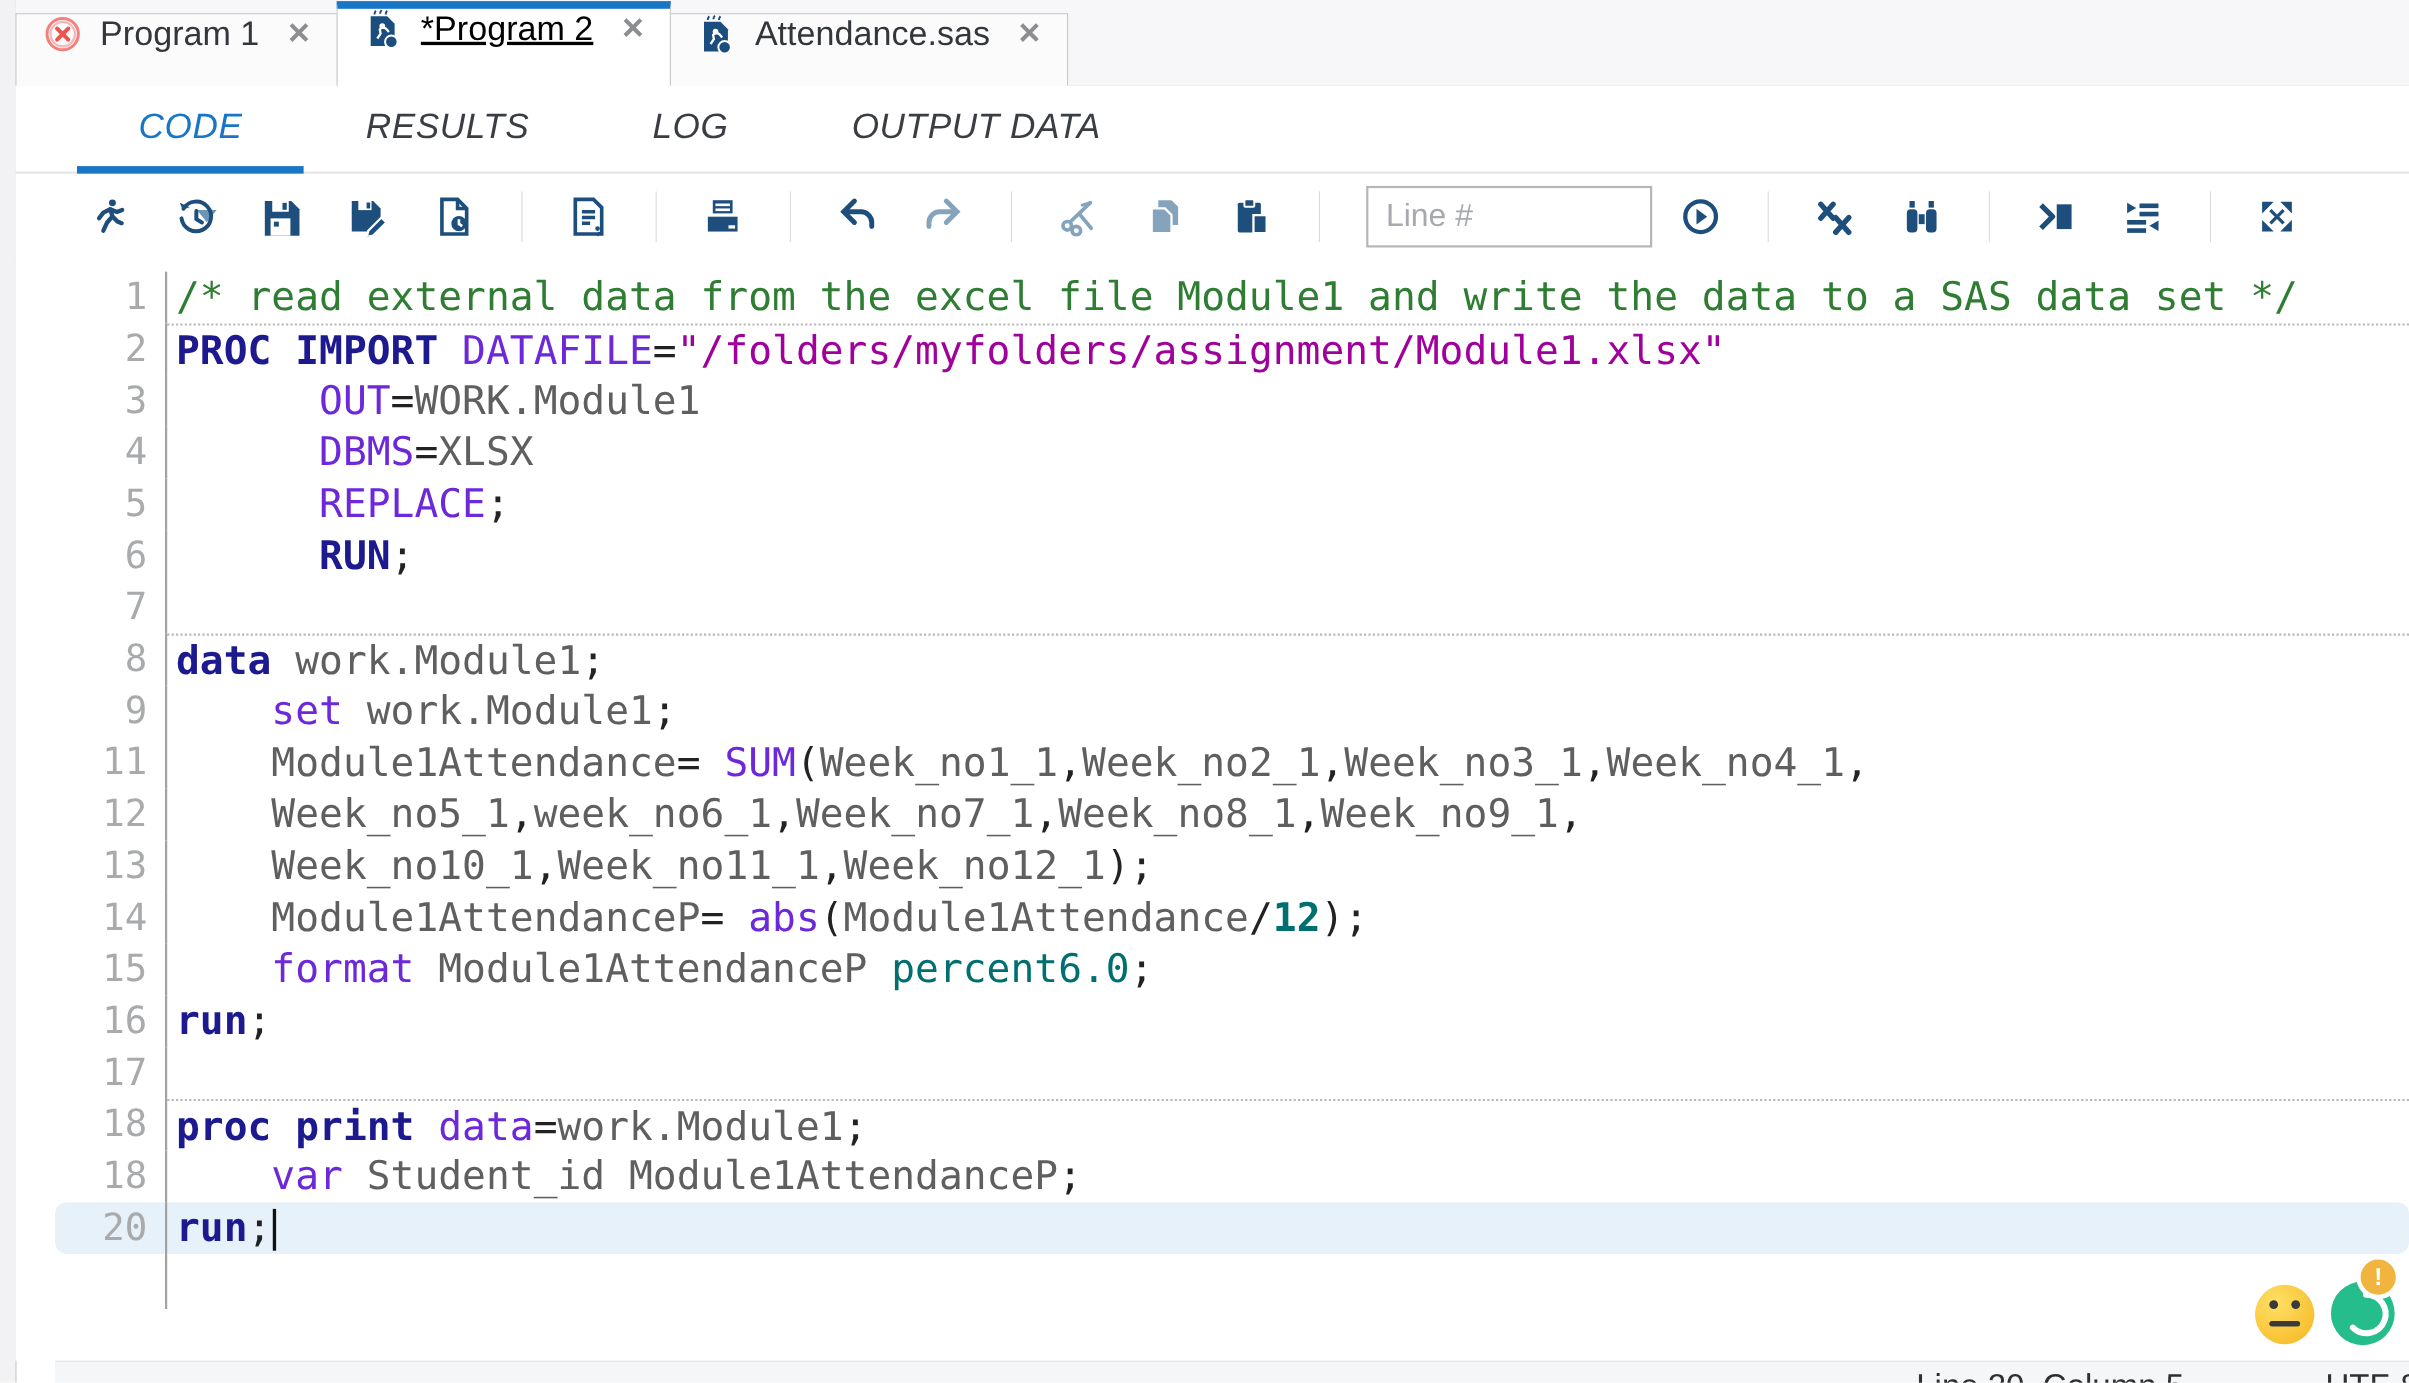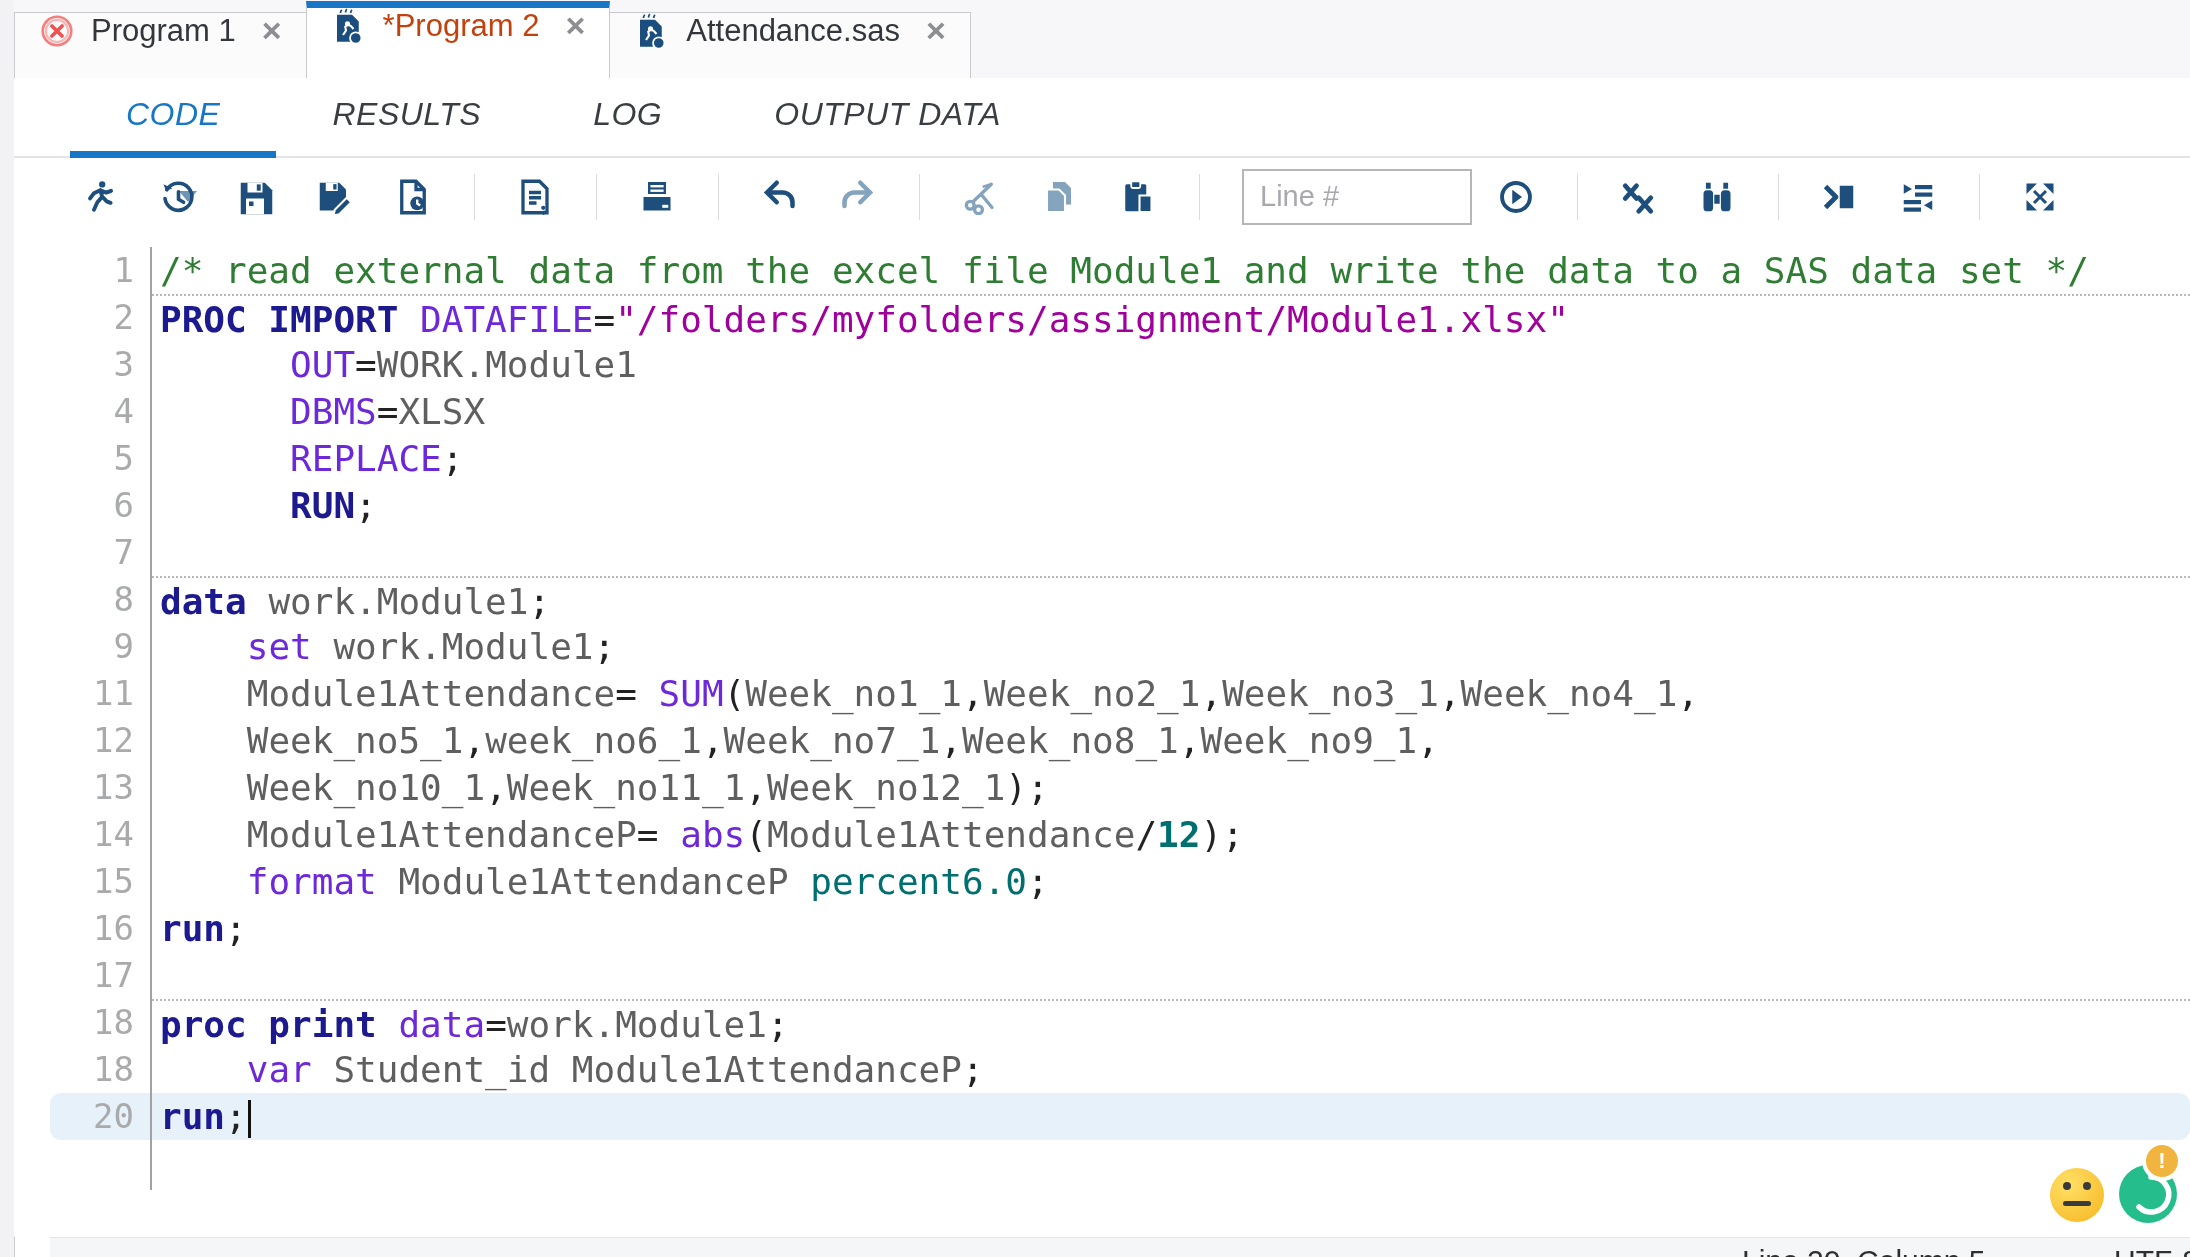--- a/index.html
+++ b/index.html
@@ -8,35 +8,35 @@
     background:#ffffff;font-family:"Liberation Sans",sans-serif;
     -webkit-font-smoothing:antialiased;
   }
   
   .left-strip{position:absolute;left:0;top:0;width:14px;height:1257px;background:#f2f2f4;border-right:1px solid #cbccce;}
   
   .tabbar{position:absolute;left:14px;top:0;right:0;height:78px;background:#f7f7f9;border-bottom:1px solid #c9cacd;display:flex;align-items:flex-end;}
   .doc-tab{box-sizing:border-box;height:66px;display:flex;align-items:flex-start;gap:16px;padding:0 24px;background:#fbfbfc;border:1px solid #c9cacd;border-bottom:none;margin-right:-1px;cursor:default;}
   .doc-tab .tab-label{font-size:31px;color:#33373b;white-space:nowrap;}
   .doc-tab.active{height:78px;background:#ffffff;border-top:7px solid #1777c6;margin-bottom:-1px;}
-  .doc-tab.active .tab-label{color:#c2410c;}
+  .doc-tab.active .tab-label{color:#000000;text-decoration:underline;}
   .tab-close{font-size:34px;font-weight:bold;color:#8c8e91;line-height:1;margin-left:10px;cursor:pointer;}
   .tab-ic{width:36px;height:36px;flex:0 0 auto;}
   
   .subtabs{position:absolute;left:14px;top:78px;right:0;height:80px;background:#fff;border-bottom:2px solid #e3e4e6;display:flex;align-items:stretch;padding-left:56px;box-sizing:border-box;font-style:italic;}
   .subtab{display:flex;align-items:center;padding:0 56px;font-size:32px;letter-spacing:.5px;color:#3a3e43;border-bottom:7px solid transparent;margin-bottom:-2px;cursor:pointer;}
   .subtab.active{color:#1777c6;border-bottom-color:#1777c6;}
   
   .toolbar{position:absolute;left:14px;top:158px;right:0;height:77px;background:#fff;display:flex;align-items:center;padding-left:66px;box-sizing:border-box;}
   .tbtn{width:36px;height:36px;margin-right:43px;color:#1d4e7c;flex:0 0 auto;cursor:pointer;position:relative;}
   .tbtn svg{width:36px;height:36px;display:block;}
   .tbtn.dis{color:#84a3bd;cursor:default;}
   .tsep{width:1px;height:46px;background:#d9dadc;margin:0 42px 0 0;flex:0 0 auto;}
   .caret{width:0;height:0;border-left:9px solid transparent;border-right:9px solid transparent;border-top:11px solid #6f95b5;margin:0 40px 0 -26px;cursor:pointer;}
-  .line-input{box-sizing:border-box;width:230px;height:56px;border:2px solid #b5b6ba;background:#fff;font-family:"Liberation Sans",sans-serif;font-size:29px;color:#ec4899;padding:0 16px;margin-right:26px;}
+  .line-input{box-sizing:border-box;width:260px;height:56px;border:2px solid #b5b6ba;background:#fff;font-family:"Liberation Sans",sans-serif;font-size:29px;color:#ec4899;padding:0 16px;margin-right:26px;}
   .line-input::placeholder{color:#a7a9ae;}
   
   .editor{position:absolute;left:14px;top:235px;right:0;bottom:20px;background:#fff;}
   .lines{margin-left:36px;padding-top:12px;font-family:"DejaVu Sans Mono","Liberation Mono",monospace;}
   .crow{display:flex;height:47px;line-height:47px;white-space:pre;}
   .crow .ln{width:102px;box-sizing:border-box;padding-right:16px;text-align:right;font-size:34px;color:#a8aaac;border-right:2px solid #a2a2a4;flex:0 0 auto;}
   .crow .code{flex:1;font-size:36px;padding-left:8px;color:#222;}
   .crow.sec .code{border-top:2px dotted #b9b9b9;}
   .crow.cur{background:#e7f1f9;border-radius:11px;}
   .crow.filler{height:50px;}

